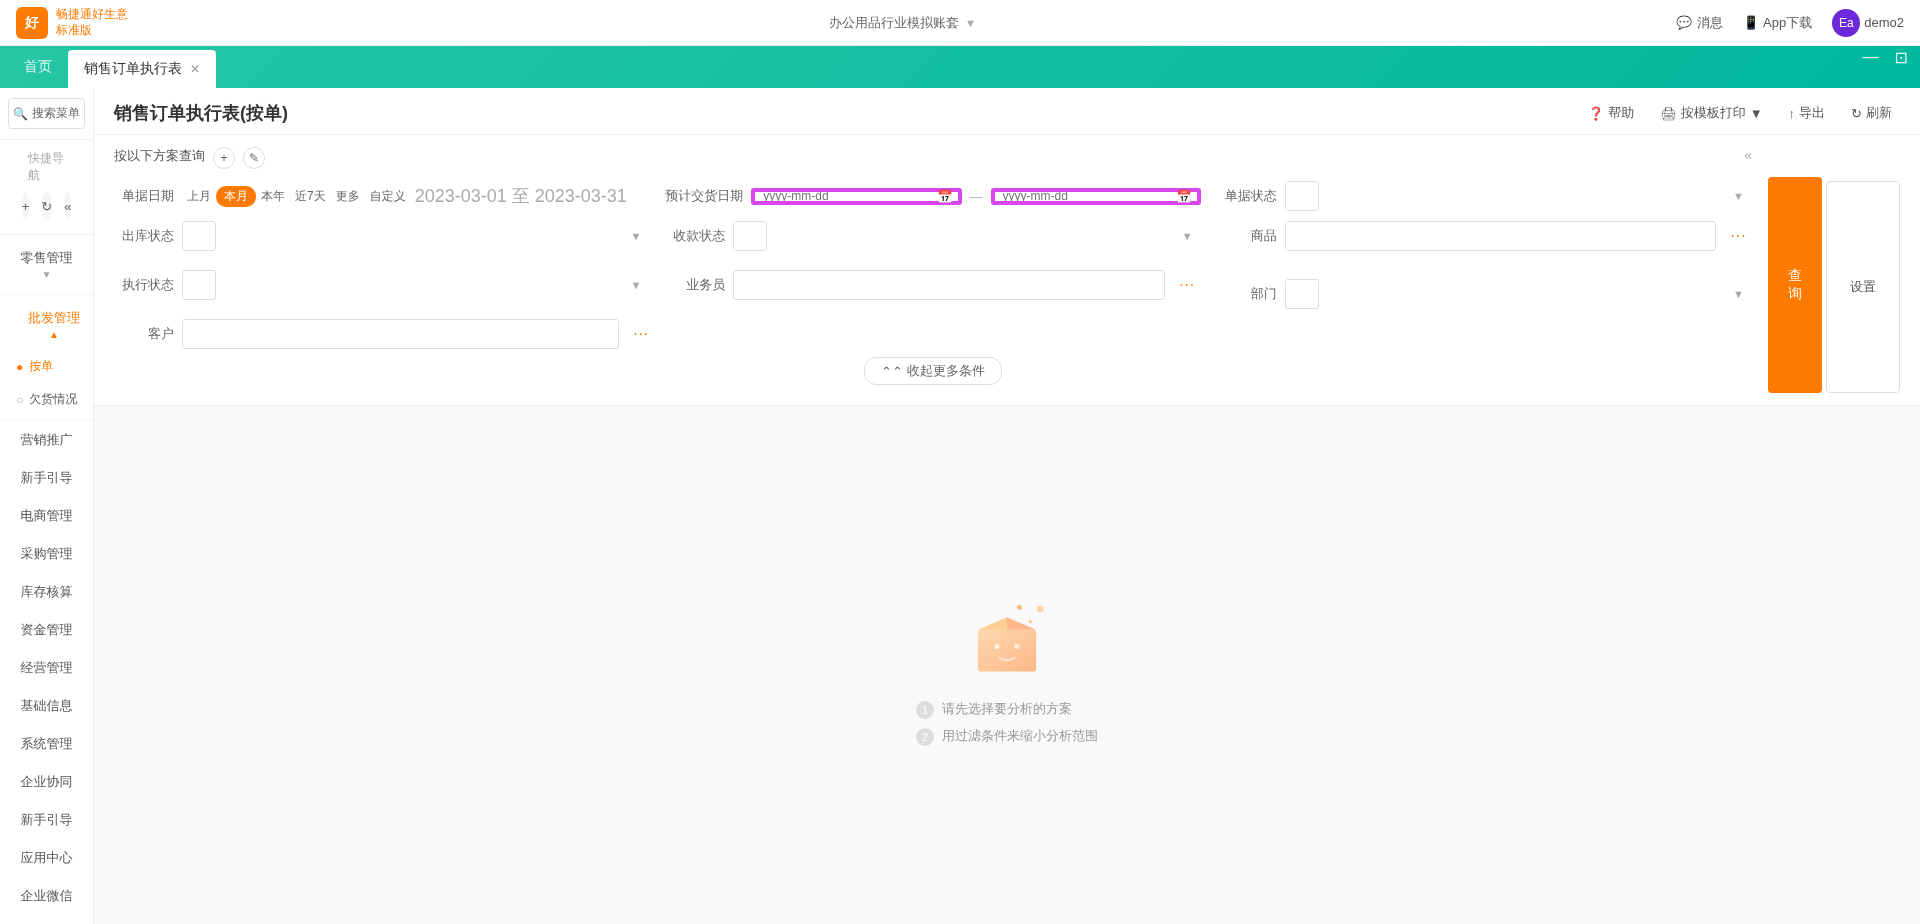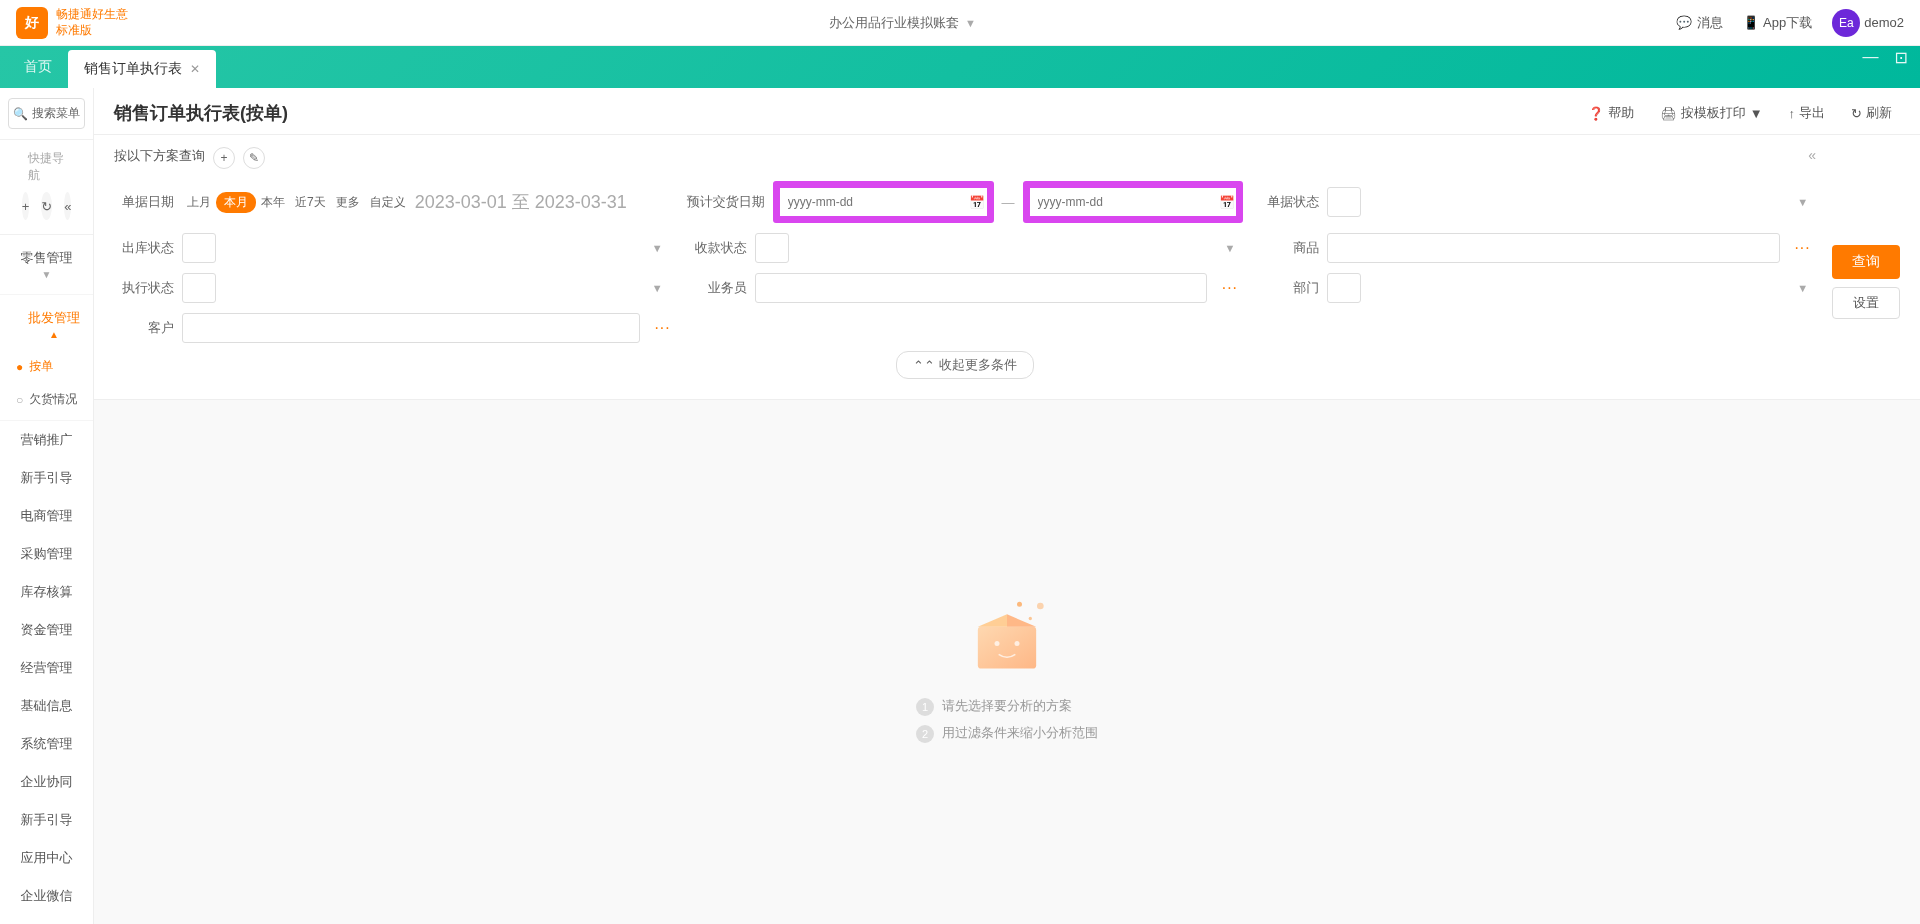--- a/index.html
+++ b/index.html
@@ -75,21 +75,21 @@
     .filter-group { display: flex; align-items: center; gap: 8px; flex: 1; min-width: 0; }
     .filter-label { font-size: 13px; color: #666; white-space: nowrap; min-width: 60px; text-align: right; }
     .date-tab { font-size: 12px; color: #666; cursor: pointer; padding: 2px 5px; border-radius: 3px; }
     .date-tab.active { background: #ff7a00; color: #fff; border-radius: 10px; padding: 2px 8px; }
     .filter-input { flex: 1; height: 30px; border: 1px solid #ddd; border-radius: 3px; padding: 0 8px; font-size: 13px; color: #333; background: #fff; outline: none; min-width: 0; }
     .filter-select { flex: 1; height: 30px; border: 1px solid #ddd; border-radius: 3px; padding: 0 24px 0 8px; font-size: 13px; color: #333; background: #fff; outline: none; appearance: none; cursor: pointer; min-width: 0; }
     .filter-dropdown { position: relative; flex: 1; }
     .filter-dropdown .dropdown-icon { position: absolute; right: 8px; top: 50%; transform: translateY(-50%); color: #aaa; font-size: 11px; pointer-events: none; }
     .filter-more-btn { color: #ff7a00; font-size: 16px; cursor: pointer; padding: 2px 6px; }
     .date-input-wrap { position: relative; flex: 1; }
-    .date-input { width: 100%; height: 42px; border: 7px solid #d946ef; border-radius: 3px; padding: 0 20px 0 8px; font-size: 12px; color: #aaa; background: #fff; outline: none; }
+    .date-input { width: 100%; height: 17px; border: 4px solid #d946ef; border-radius: 3px; padding: 0 20px 0 8px; font-size: 12px; color: #aaa; background: #fff; outline: none; }
     .date-icon { position: absolute; right: 8px; top: 50%; transform: translateY(-50%); color: #aaa; font-size: 13px; pointer-events: none; }
     .date-dash { color: #aaa; font-size: 13px; }
 
     .collapse-row { display: flex; justify-content: center; padding: 8px 0; }
     .collapse-btn { display: flex; align-items: center; gap: 4px; font-size: 13px; color: #666; cursor: pointer; padding: 4px 16px; border: 1px solid #ddd; border-radius: 12px; background: #fff; }
 
     
     .table-area { flex: 1; overflow: auto; background: #f9f9f9; display: flex; flex-direction: column; align-items: center; justify-content: center; }
     .empty-state { display: flex; flex-direction: column; align-items: center; gap: 16px; }
     .empty-icon { width: 100px; height: 100px; }
@@ -344,21 +344,21 @@
                     <option value=""></option>
                   </select>
                   <span class="dropdown-icon">▼</span>
                 </div>
               </div>
               <div class="filter-group" style="flex:2;">
                 <span class="filter-label">业务员</span>
                 <input class="filter-input" type="text" style="">
                 <span class="filter-more-btn">···</span>
               </div>
-              <div class="filter-group" style="flex:2;">
+              <div class="filter-group" style="flex:2;margin-top:18px;">
                 <span class="filter-label">部门</span>
                 <div class="filter-dropdown">
                   <select class="filter-select">
                     <option value=""></option>
                   </select>
                   <span class="dropdown-icon">▼</span>
                 </div>
               </div>
             </div>
 
@@ -373,21 +373,21 @@
           </div>
 
           <div class="collapse-row">
             <button class="collapse-btn">
               <span>⌃⌃</span>
               <span>收起更多条件</span>
             </button>
           </div>
         </div>
 
-        <div style="display:flex;flex-direction:column;gap:4px;justify-content:center;padding-top:30px;">
+        <div style="display:flex;flex-direction:row;gap:4px;justify-content:space-between;padding-top:30px;">
           <button class="query-btn">查询</button>
           <button class="settings-btn">设置</button>
         </div>
       </div>
     </div>
 
     <div class="table-area">
       <div class="empty-state">
 
         <svg class="empty-icon" viewBox="0 0 120 120" xmlns="http://www.w3.org/2000/svg">

